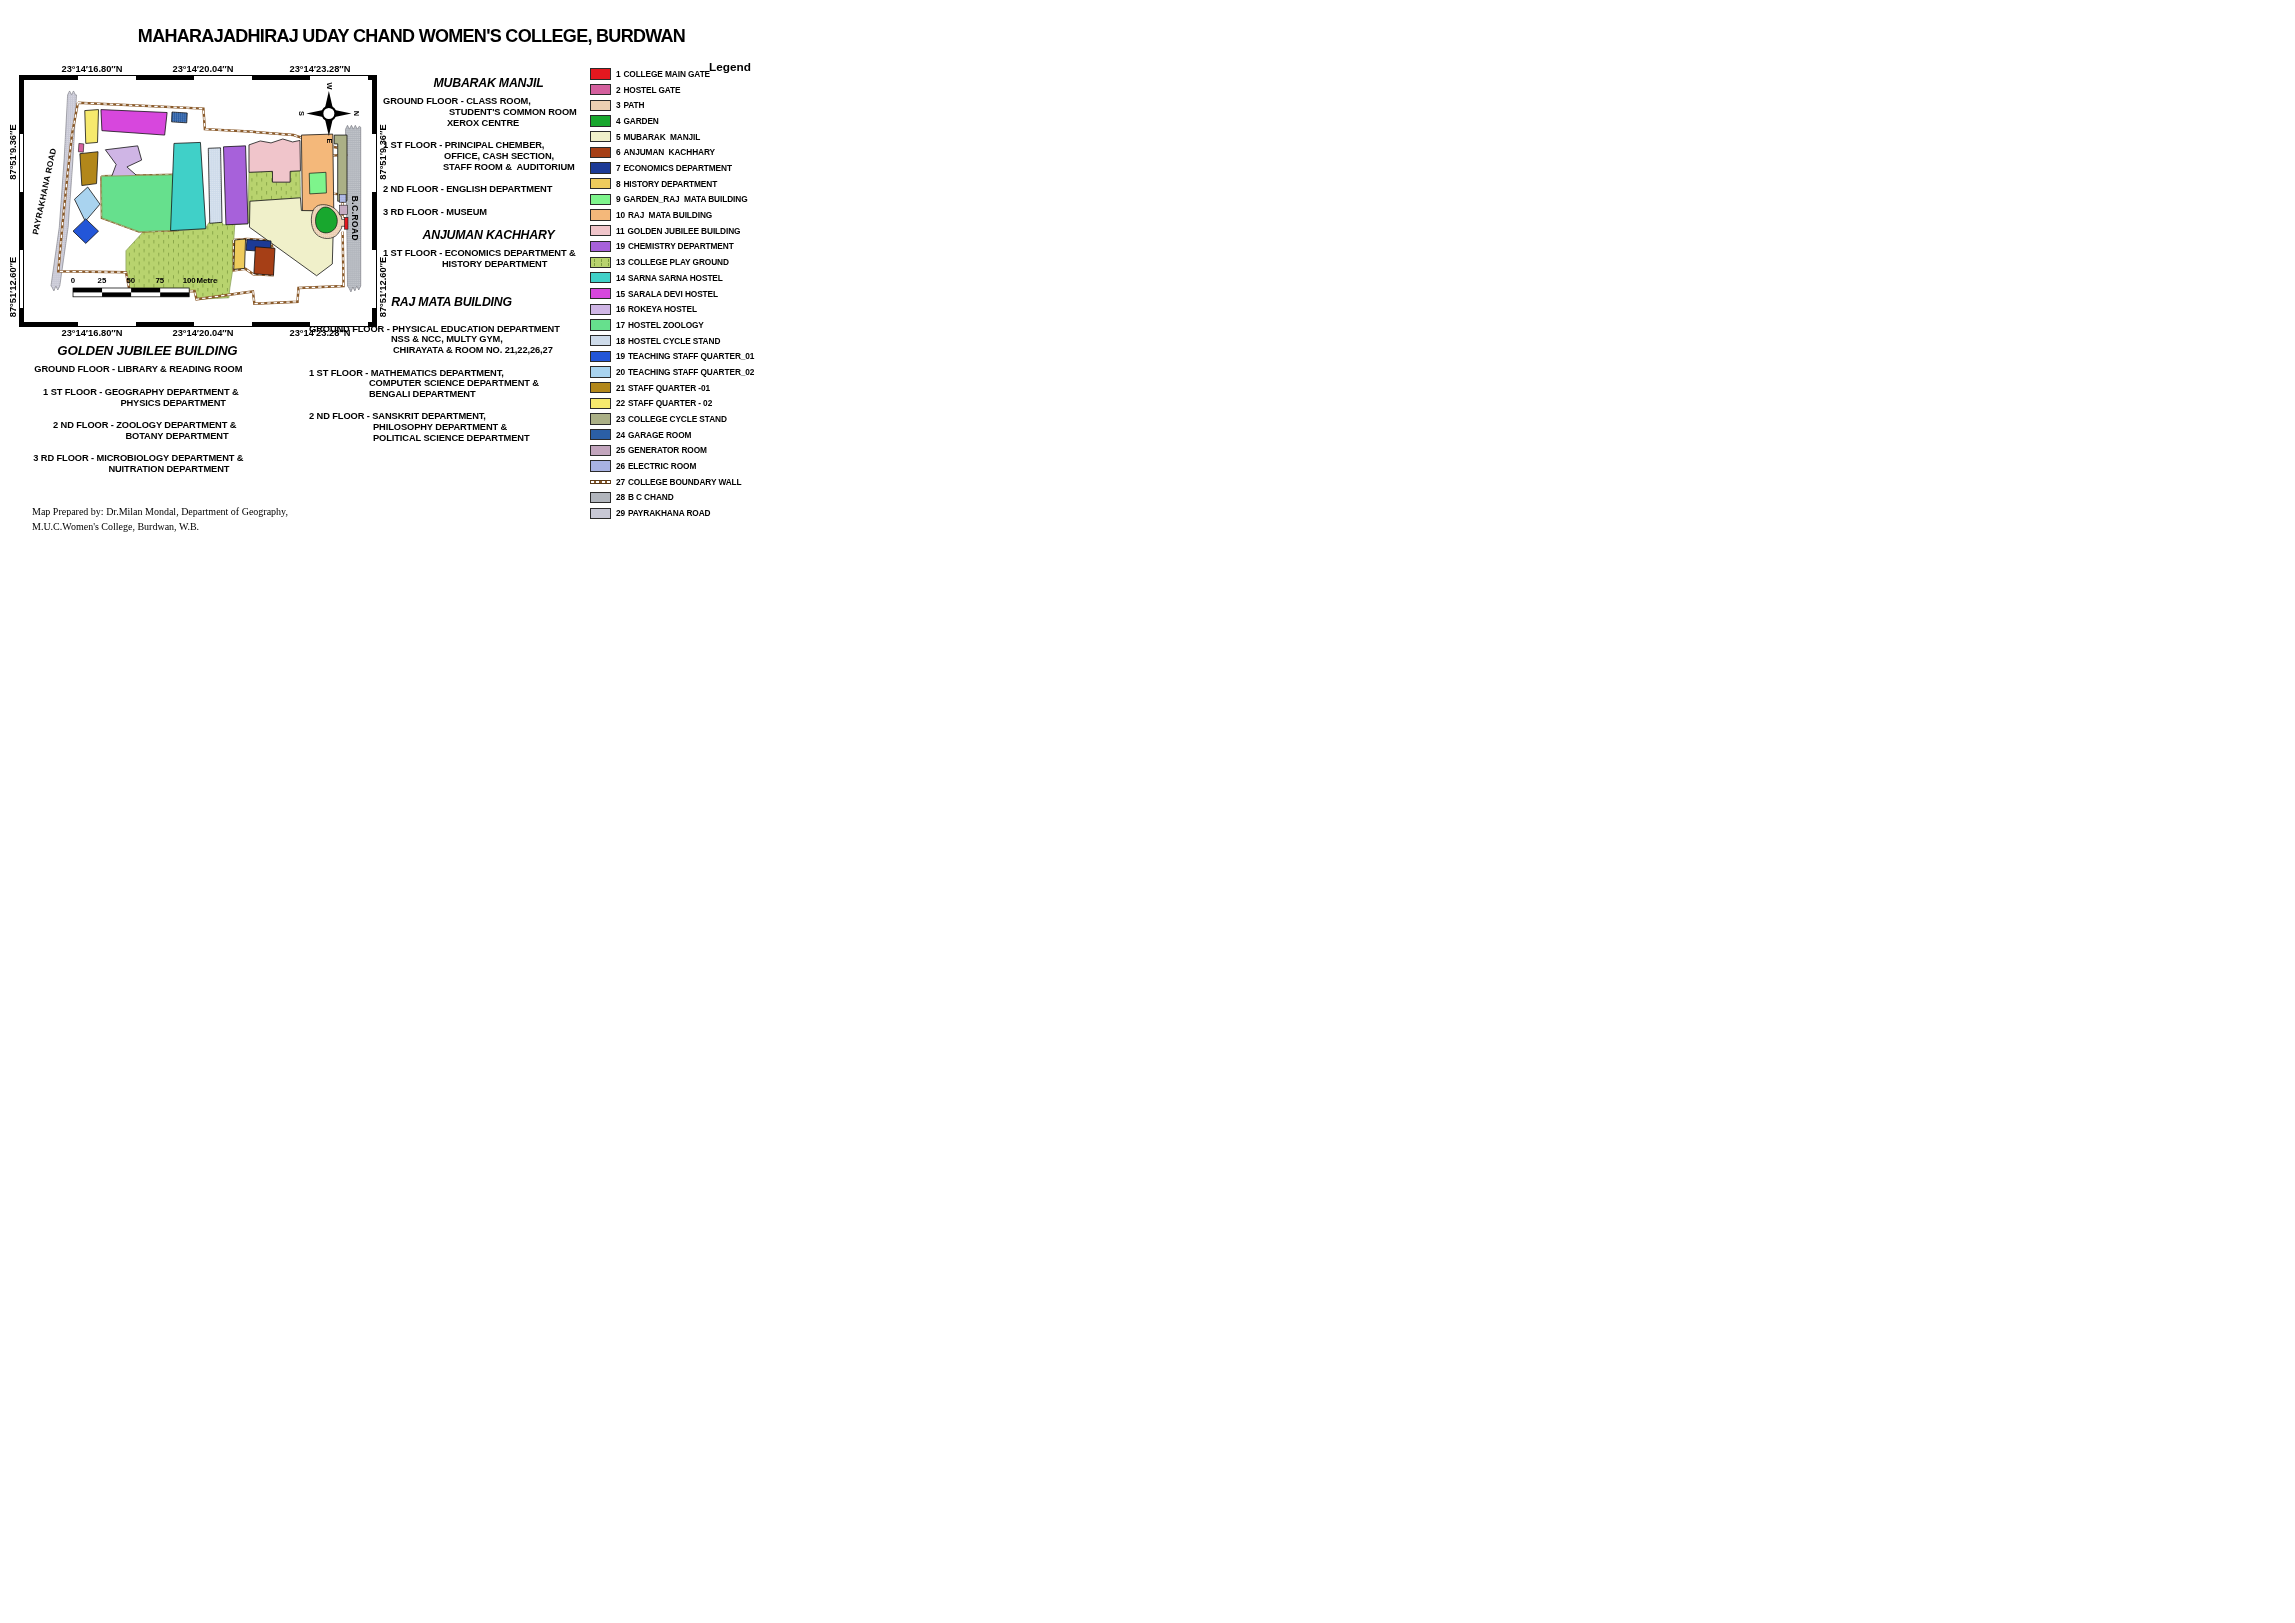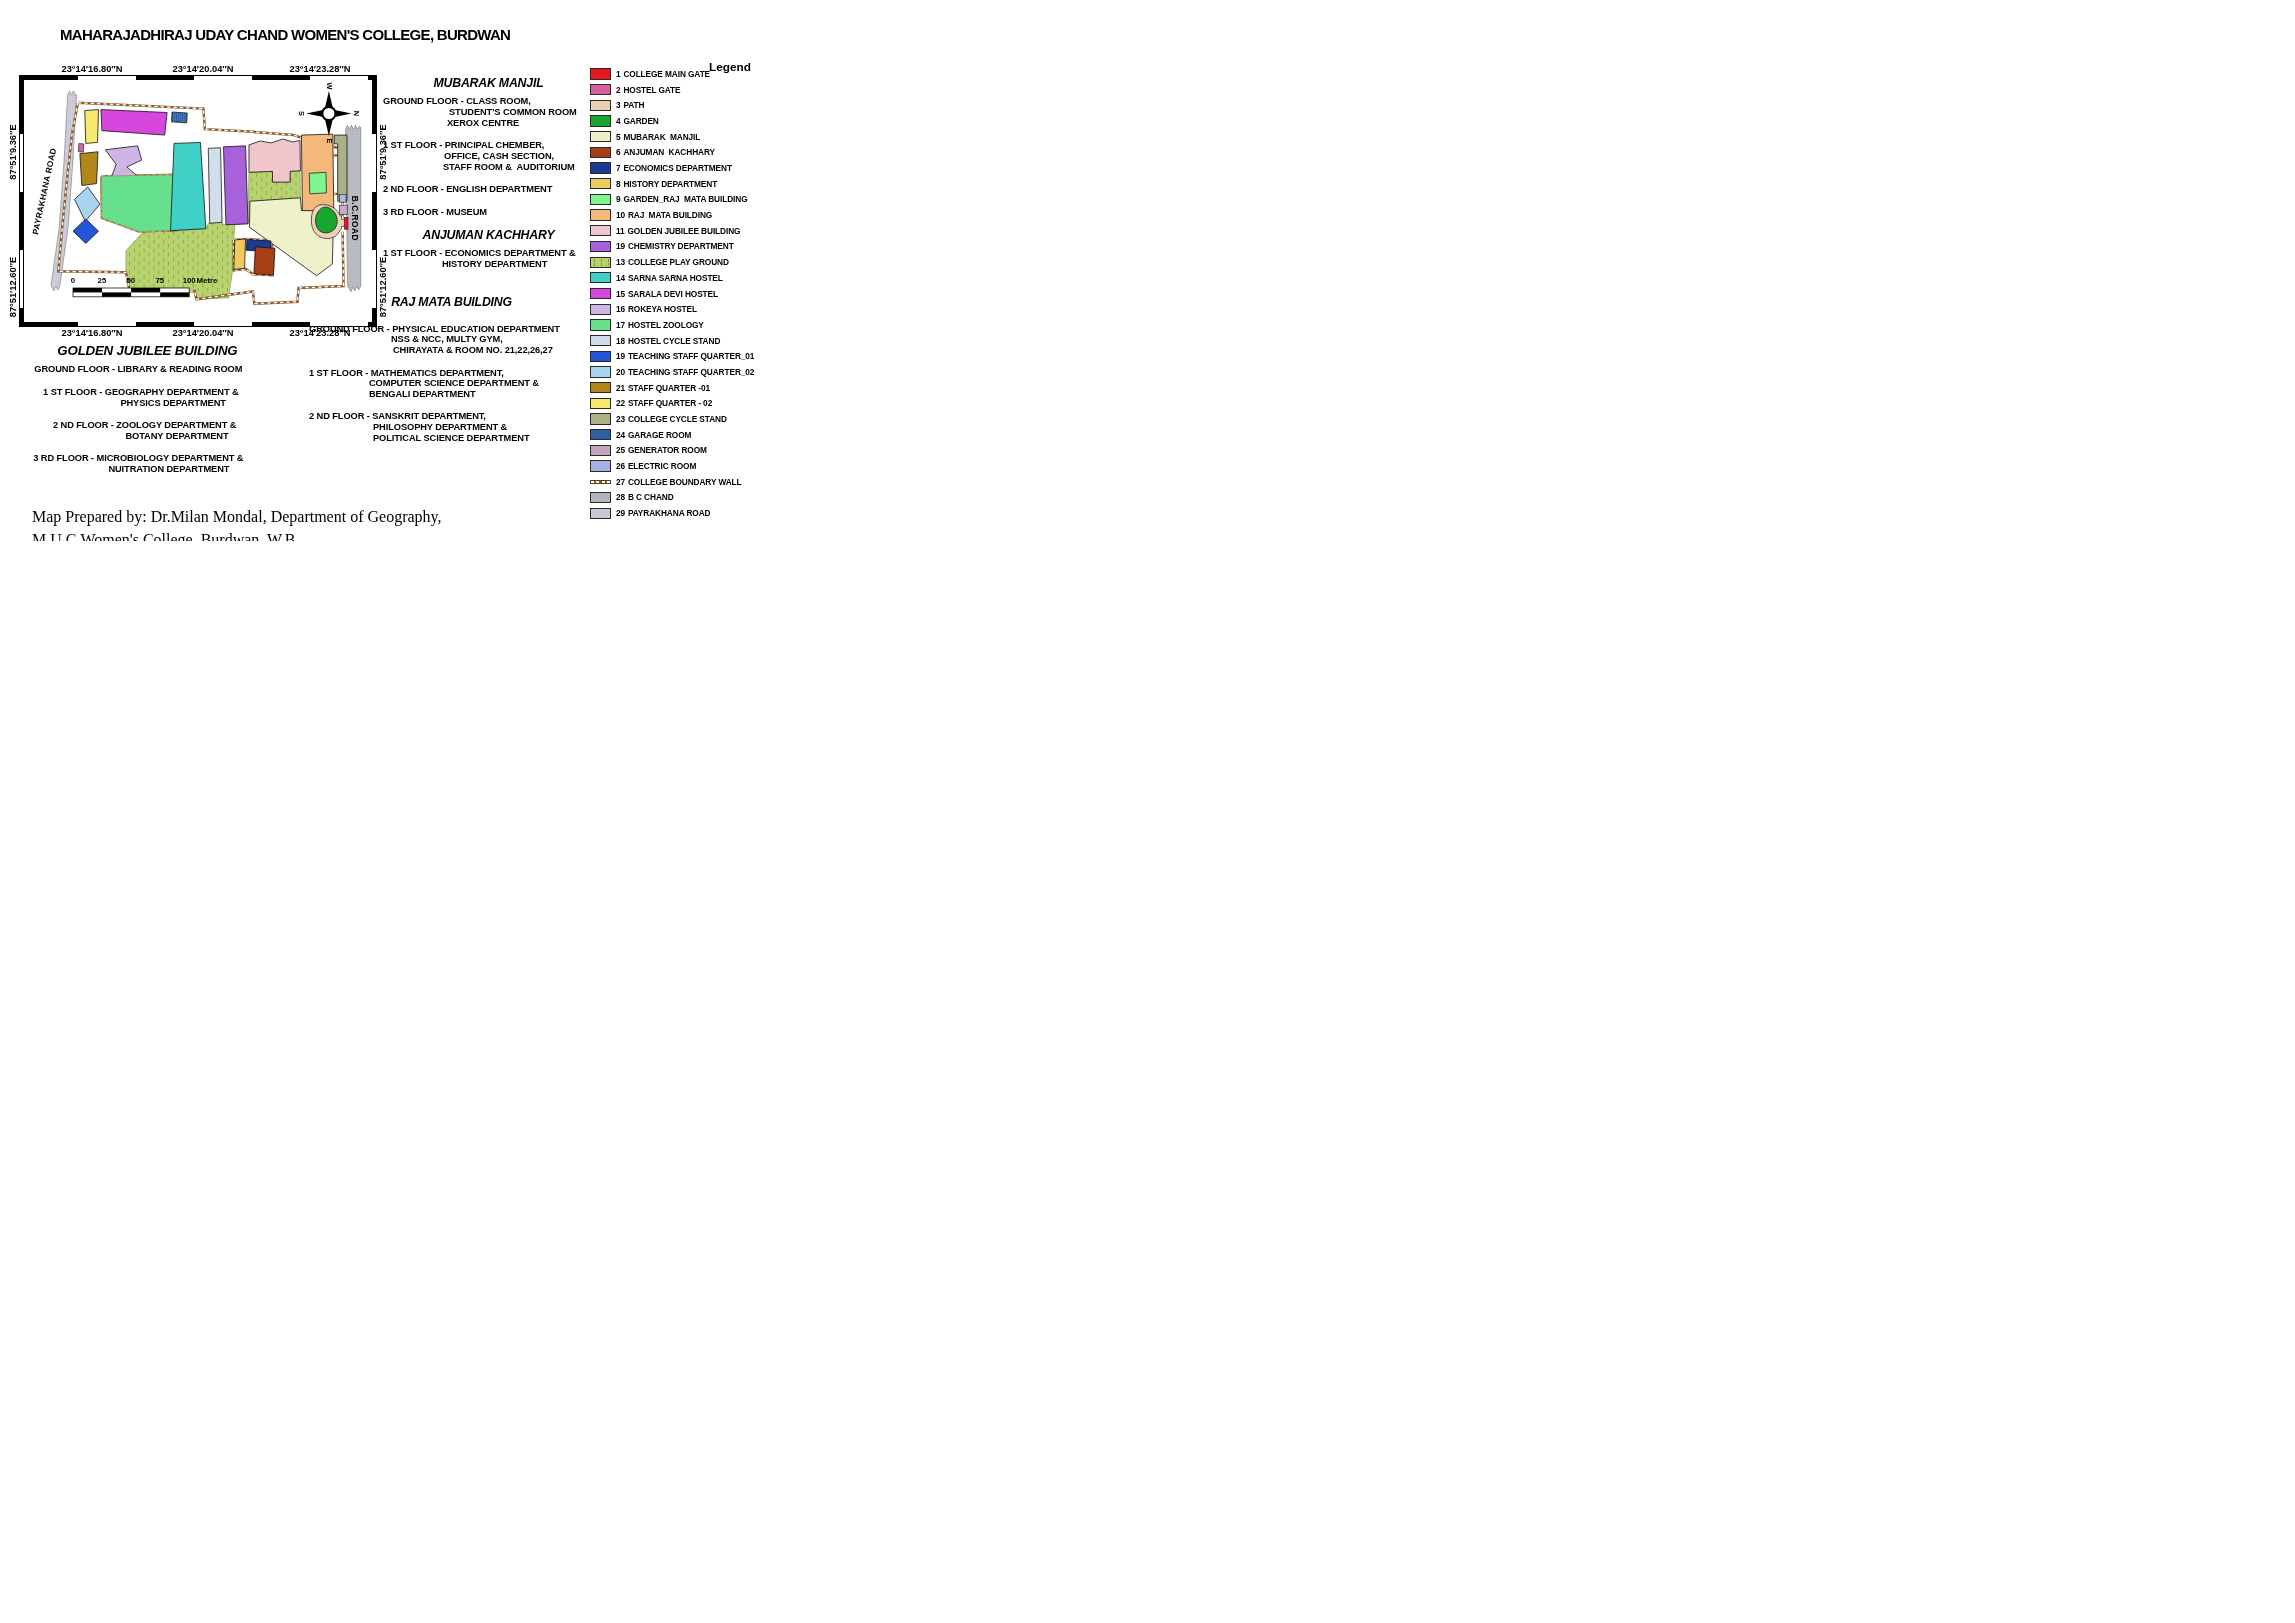--- a/index.html
+++ b/index.html
@@ -1,19 +1,19 @@
 <!DOCTYPE html>
 <html style="font-size:7.9px"><head>
 <meta charset="utf-8">
 <style>
   html,body{margin:0;padding:0;background:#fff;}
   .page{position:relative;width:765px;height:541px;background:#fff;overflow:hidden;
         font-family:"Liberation Sans",sans-serif;}
-  .title{position:absolute;left:60px;top:25.5px;width:687px;
-         font-weight:bold;font-size:15px;letter-spacing:-0.7px;color:#000;white-space:nowrap;}
+  .title{position:absolute;left:68px;top:25.5px;width:687px;text-align:center;
+         font-weight:bold;font-size:18px;letter-spacing:-0.7px;color:#000;white-space:nowrap;}
   
   .bstrip{position:absolute;background:repeating-linear-gradient(90deg,#000 0 58px,#fff 58px 116px);
           outline:0.5px solid #000;}
   .bstrip.v{background:repeating-linear-gradient(180deg,#000 0 58px,#fff 58px 116px);}
   .map-area{position:absolute;left:23.6px;top:80px;width:348px;height:242px;background:#fff;}
   
   .coord{position:absolute;font-weight:bold;font-size:9.3px;white-space:nowrap;transform:translateX(-50%);}
   .coord.side{transform:translate(-50%,-50%) rotate(-90deg);}
   
   .legend-title{position:absolute;left:604px;top:60px;width:147px;text-align:right;
@@ -31,21 +31,21 @@
   
   .blk{position:absolute;}
   .blk-head{font-style:italic;font-weight:bold;font-size:12.3px;text-align:center;letter-spacing:-0.2px;}
   .ln{font-weight:bold;font-size:9.3px;line-height:1.15;letter-spacing:-0.1px;white-space:pre;}
   .gap1{margin-top:6.4px;}.gap{margin-top:11.8px;}.gap2{margin-top:14.7px;}
   .i8{padding-left:3.9px}.i10{padding-left:4.9px}.i28{padding-left:13.7px}.i42{padding-left:20.6px}
   .i48{padding-left:23.6px}.i120{padding-left:59px}.i122{padding-left:60px}.i125{padding-left:61px}
   .i130{padding-left:64px}.i135{padding-left:66px}.i160{padding-left:79px}.i168{padding-left:82px}
   .i172{padding-left:84px}.i185{padding-left:91px}.i195{padding-left:96px}
   .credit{position:absolute;left:32px;top:505px;font-family:"Liberation Serif",serif;
-          font-size:16px;line-height:1.45;color:#000;}
+          font-size:10px;line-height:1.45;color:#000;}
   svg text{font-family:"Liberation Sans",sans-serif;font-weight:bold;fill:#000;}
 </style>
 </head>
 <body>
 
 <div class="page">
 
   <div class="title">MAHARAJADHIRAJ UDAY CHAND WOMEN'S COLLEGE, BURDWAN</div>
 
   <div class="bstrip" style="left:19.6px;top:76px;width:356px;height:3.9px;"></div>

